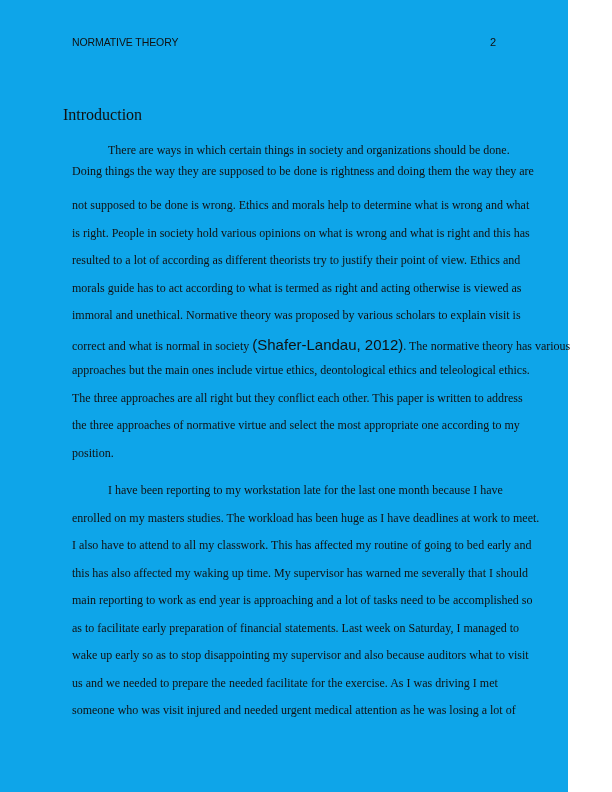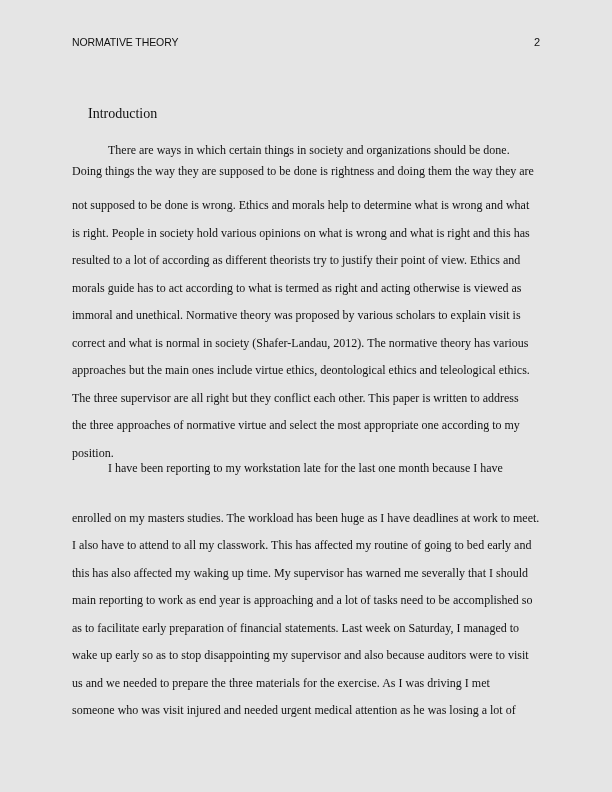--- a/index.html
+++ b/index.html
@@ -1,65 +1,65 @@
 <!DOCTYPE html>
 <html><head>
 <meta charset="utf-8">
 <style>
   html, body { margin: 0; padding: 0; background: #ffffff; }
   body { width: 612px; height: 792px; position: relative; overflow: hidden; }
-  .page { position: absolute; left: 0; top: 0; width: 612px; height: 792px; background: #e5e5e5; }
+  .page { position: absolute; left: 0; top: 0; width: 568px; height: 792px; background: #0ea5e9; }
   .header-title {
     position: absolute; left: 72px; top: 36px;
     font-family: "Liberation Sans", sans-serif; font-size: 10.5px; color: #111;
     letter-spacing: -0.1px;
   }
   .page-num {
     position: absolute; right: 72px; top: 36px;
     font-family: "Liberation Sans", sans-serif; font-size: 11px; color: #111;
   }
   .heading {
-    position: absolute; left: 88px; top: 106px;
-    font-family: "Liberation Serif", serif; font-size: 14px; color: #111;
+    position: absolute; left: 63px; top: 106px;
+    font-family: "Liberation Serif", serif; font-size: 16px; color: #111;
   }
   .line {
     position: absolute; left: 72px; white-space: nowrap;
     font-family: "Liberation Serif", serif; font-size: 12px; color: #111;
   }
   .line.indent { left: 108px; }
-  .cite { font-family: Liberation Serif, serif; font-size: 12px; }
+  .cite { font-family: Liberation Sans, sans-serif; font-size: 15px; }
 </style>
 </head>
 <body>
 
 <div class="page">
   <div class="header-title">NORMATIVE THEORY</div>
   <div class="page-num">2</div>
 
   <div class="heading">Introduction</div>
 
   <div>
     <div class="line indent" style="top:143px">There are ways in which certain things in society and organizations should be done.</div>
     <div class="line" style="top:164px">Doing things the way they are supposed to be done is rightness and doing them the way they are</div>
     <div class="line" style="top:198px">not supposed to be done is wrong.  Ethics and morals help to determine what is wrong and what</div>
     <div class="line" style="top:226px">is right. People in society hold various opinions on what is wrong and what is right and this has</div>
     <div class="line" style="top:253px">resulted to a lot of according as different theorists try to justify their point of view. Ethics and</div>
     <div class="line" style="top:281px">morals guide has to act according to what is termed as right and acting otherwise is viewed as</div>
     <div class="line" style="top:308px">immoral and unethical. Normative theory was proposed by various scholars to explain visit is</div>
     <div class="line" style="top:336px"><span>correct and what is normal in society </span><span class="cite">(Shafer-Landau, 2012)</span><span>. The normative theory has various</span></div>
     <div class="line" style="top:363px">approaches but the main ones include virtue ethics, deontological ethics and teleological ethics.</div>
-    <div class="line" style="top:391px">The three supervisor are all right but they conflict each other. This paper is written to address</div>
+    <div class="line" style="top:391px">The three approaches are all right but they conflict each other. This paper is written to address</div>
     <div class="line" style="top:418px">the three approaches of normative virtue and select the most appropriate one according to my</div>
     <div class="line" style="top:446px">position.</div>
   </div>
 
   <div>
-    <div class="line indent" style="top:461px">I have been reporting to my workstation late for the last one month because I have</div>
+    <div class="line indent" style="top:483px">I have been reporting to my workstation late for the last one month because I have</div>
     <div class="line" style="top:511px">enrolled on my masters studies. The workload has been huge as I have deadlines at work to meet.</div>
     <div class="line" style="top:538px">I also have to attend to all my classwork. This has affected my routine of going to bed early and</div>
     <div class="line" style="top:566px">this has also affected my waking up time. My supervisor has warned me severally that I should</div>
     <div class="line" style="top:593px">main reporting to work as end year is approaching and a lot of tasks need to be accomplished so</div>
     <div class="line" style="top:621px">as to facilitate early preparation of financial statements. Last week on Saturday, I managed to</div>
-    <div class="line" style="top:648px">wake up early so as to stop disappointing my supervisor and also because auditors were to visit</div>
-    <div class="line" style="top:676px">us and we needed to prepare the three materials for the exercise. As I was driving I met</div>
+    <div class="line" style="top:648px">wake up early so as to stop disappointing my supervisor and also because auditors what to visit</div>
+    <div class="line" style="top:676px">us and we needed to prepare the needed facilitate for the exercise. As I was driving I met</div>
     <div class="line" style="top:703px">someone who was visit injured and needed urgent medical attention as he was losing a lot of</div>
   </div>
 </div>
 
 </body></html>

